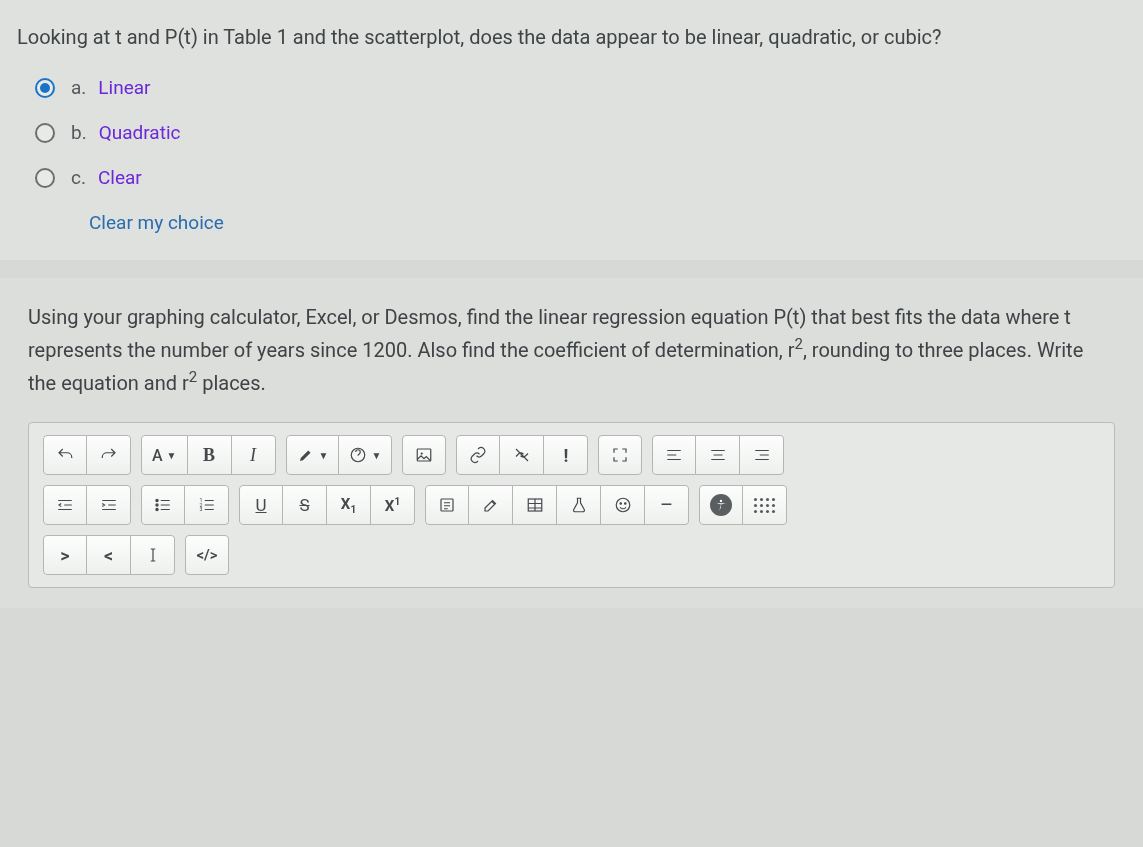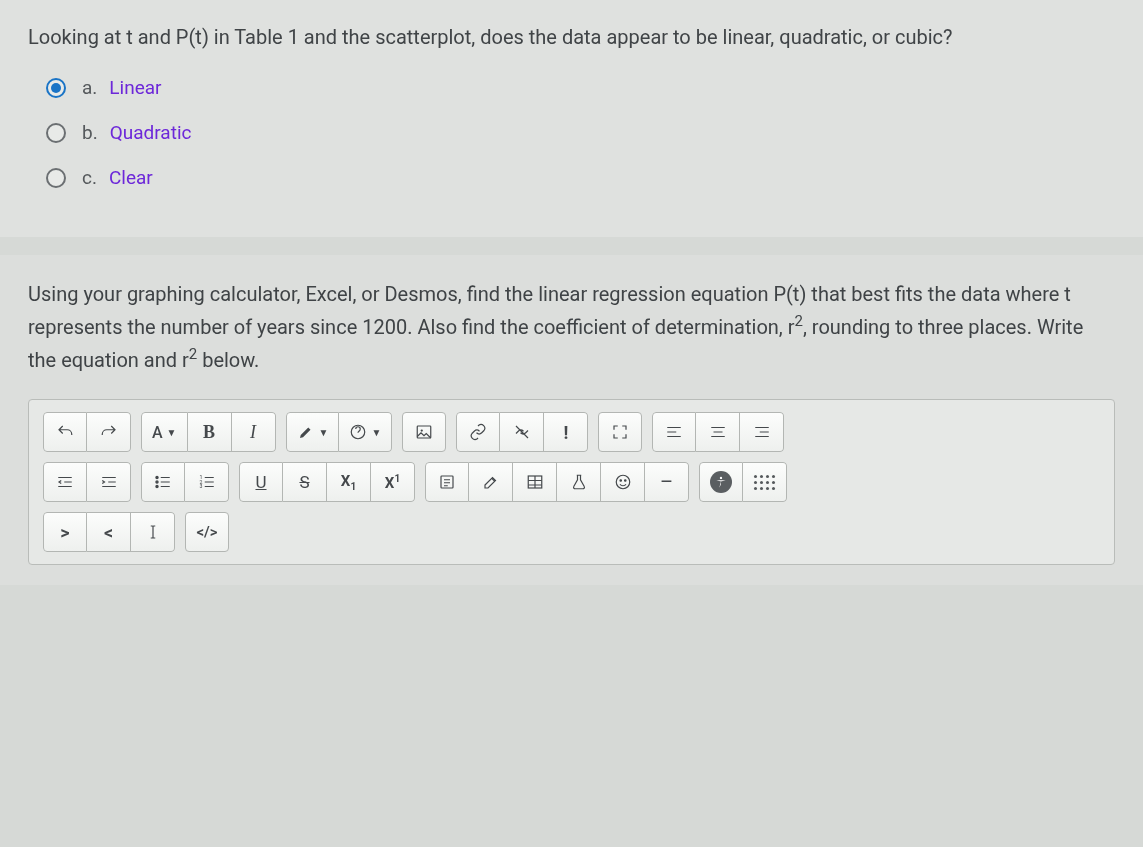--- a/index.html
+++ b/index.html
@@ -5,21 +5,21 @@
     * { box-sizing: border-box; margin: 0; padding: 0; }
     body {
       font-family: -apple-system, BlinkMacSystemFont, "Segoe UI", Roboto, Arial, sans-serif;
       background: #d6d9d6;
       color: #3a3d3f;
       width: 1143px;
       padding: 0;
     }
     .question-block {
       background: #dfe1df;
-      padding: 22px 28px 26px 28px;
+      padding: 22px 28px 26px 17px;
       margin-bottom: 18px;
     }
     .question-text {
       font-size: 20px;
       color: #404447;
       line-height: 1.5;
       margin-bottom: 24px;
     }
     .select-one-label {
       font-size: 19px;
@@ -147,26 +147,27 @@
     <div class="option-row">
       <span class="radio"></span>
       <span class="option-letter">b.</span>
       <span class="option-text">Quadratic</span>
     </div>
     <div class="option-row">
       <span class="radio"></span>
       <span class="option-letter">c.</span>
       <span class="option-text">Clear</span>
     </div>
+    <div class="clear-choice">Clear my choice</div>
   </div>
 </div>
 
 <div class="second-block">
   <div class="second-text">
-    <span>Using your graphing calculator, Excel, or Desmos, find the linear regression equation P(t) that best fits the data where t represents the number of years since 1200.  Also find the coefficient of determination, r</span><span class="rsup">2</span><span>, rounding to three places. Write the equation and  r</span><span class="rsup">2</span><span>  below.</span>
+    <span>Using your graphing calculator, Excel, or Desmos, find the linear regression equation P(t) that best fits the data where t represents the number of years since 1200.  Also find the coefficient of determination, r</span><span class="rsup">2</span><span>, rounding to three places. Write the equation and  r</span><span class="rsup">2</span><span>  places.</span>
   </div>
 
   <div class="toolbar-wrap">
 
     <div class="toolbar-row">
       <div class="btn-group">
         <button class="tbtn">
           <svg viewBox="0 0 24 24">
               <path d="M9 14l-5-5 5-5M4 9h11a6 6 0 016 6v1"></path>
             </svg>

